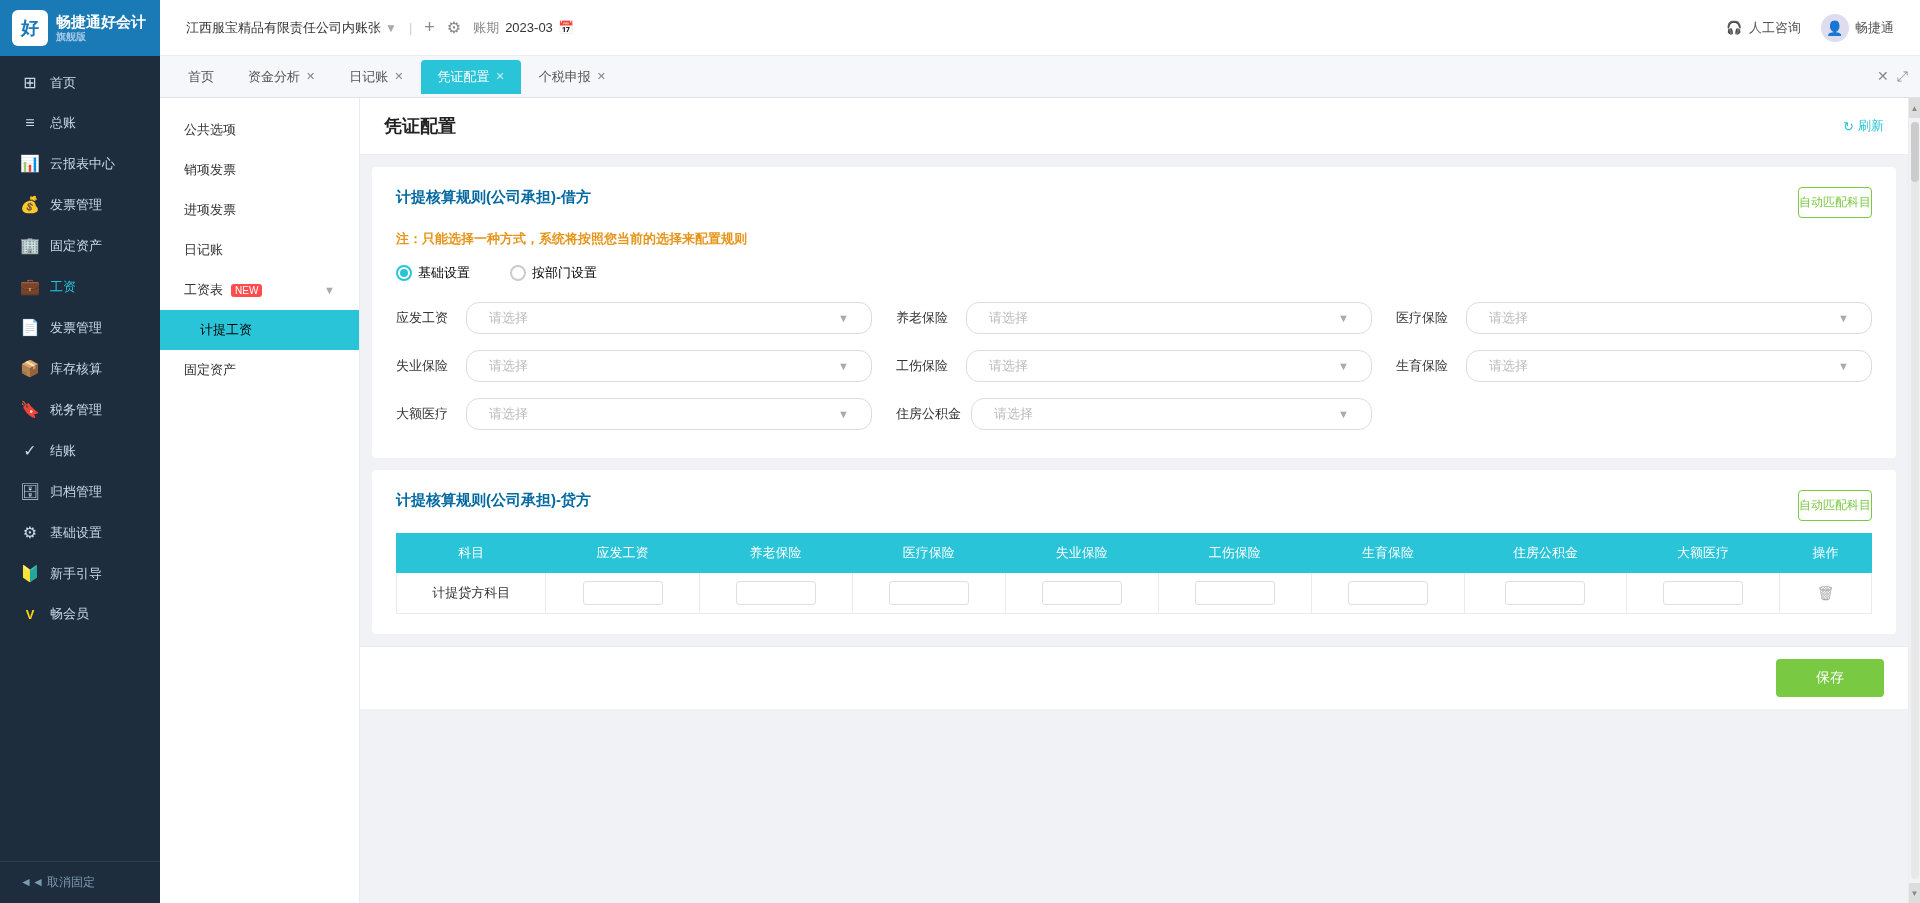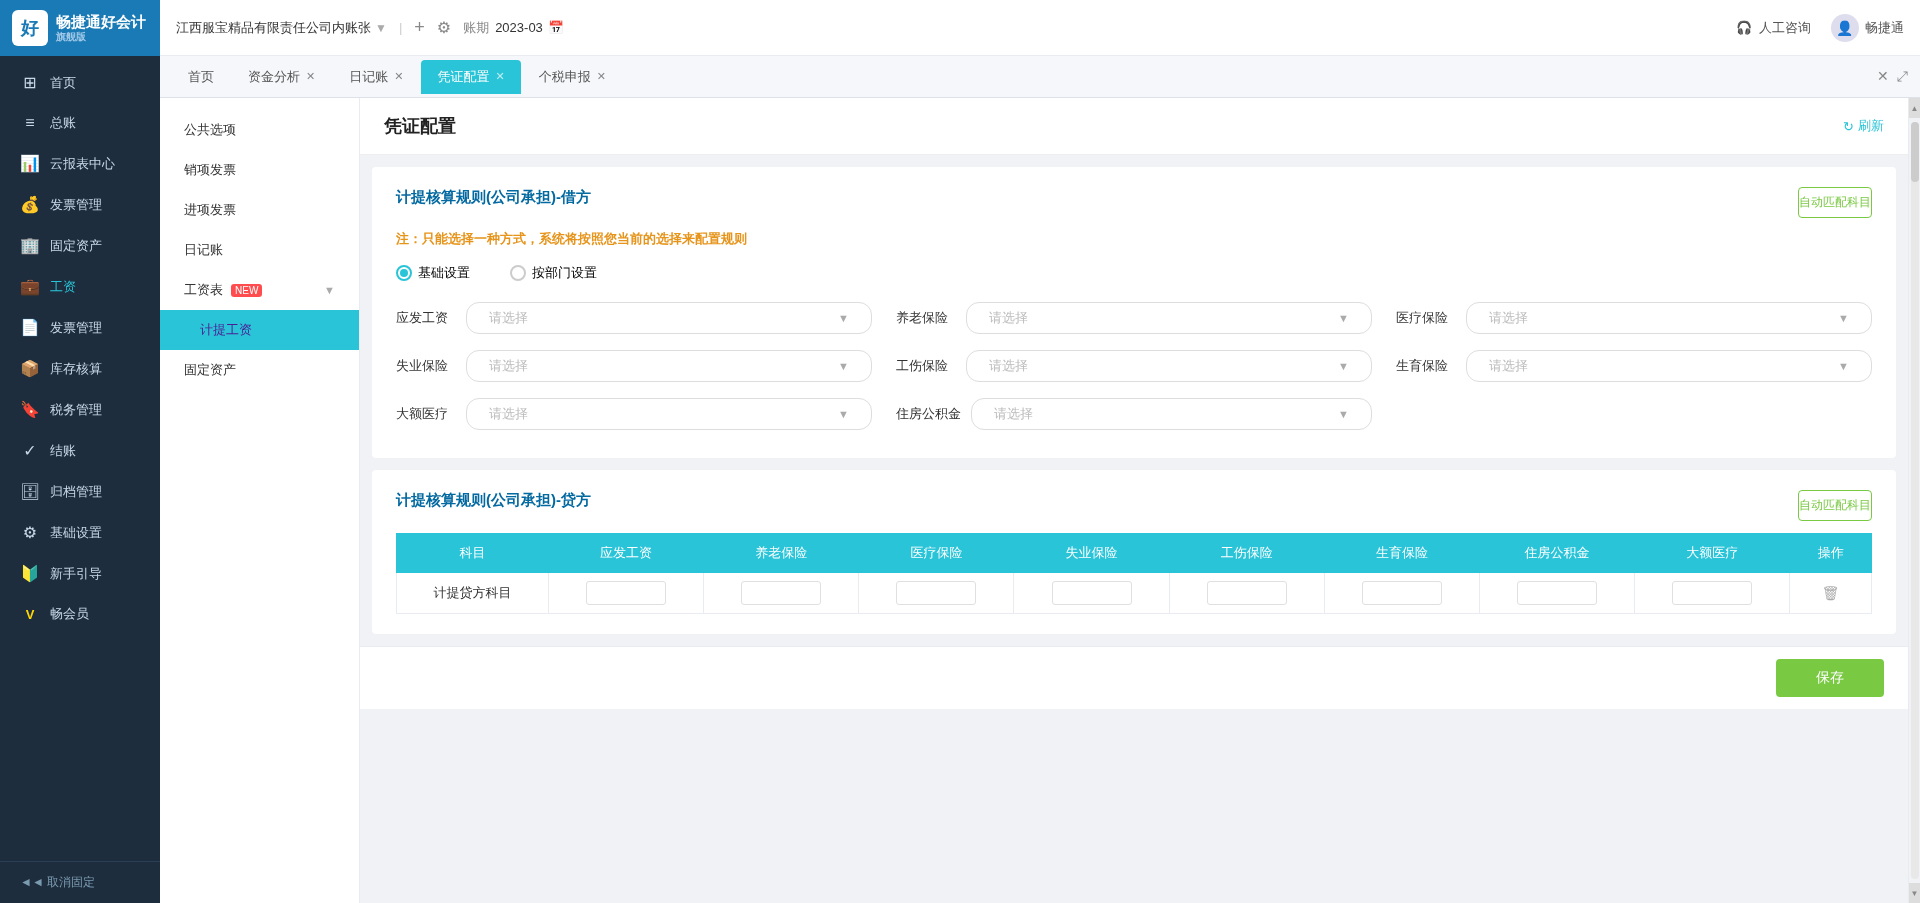--- a/index.html
+++ b/index.html
@@ -60,21 +60,21 @@
       background: #f0f2f5;
       overflow: hidden;
     }
 
     
     .topbar {
       background: white;
       height: 56px;
       display: flex;
       align-items: center;
-      padding: 0 16px;
+      padding: 0 26px;
       border-bottom: 1px solid #e8ecf0;
       gap: 12px;
       flex-shrink: 0;
     }
     .topbar-company {
       display: flex; align-items: center; gap: 4px;
       font-size: 13px; color: #333; cursor: pointer;
     }
     .topbar-sep { color: #ccc; }
     .topbar-add { color: #888; font-size: 18px; cursor: pointer; }
@@ -129,21 +129,21 @@
       overflow-y: auto;
     }
     .left-menu-item {
       padding: 11px 24px;
       font-size: 13px;
       color: #333;
       cursor: pointer;
       display: flex; align-items: center; justify-content: space-between;
     }
     .left-menu-item.active { background: #29c4d8; color: white; }
-    .left-menu-item.sub { padding-left: 40px; color: #4c1d95; }
+    .left-menu-item.sub { padding-left: 40px; color: #000000; }
     .new-badge {
       background: #ff4d4f; color: white; font-size: 10px;
       padding: 1px 4px; border-radius: 3px; margin-left: 4px;
     }
 
     
     .page-content {
       flex: 1;
       overflow-y: auto;
       padding: 0;
@@ -227,21 +227,21 @@
     .data-table th {
       background: #29c4d8;
       color: white;
       padding: 10px 12px;
       font-size: 13px;
       text-align: center;
       font-weight: normal;
       border: 1px solid #29c4d8;
     }
     .data-table td {
-      padding: 8px 8px;
+      padding: 8px 2px;
       border: 1px solid #e8ecf0;
       font-size: 13px;
       color: #333;
       text-align: center;
     }
     .data-table tr:nth-child(even) td { background: #fafafa; }
     .cell-input {
       border: 1px solid #e0e0e0;
       border-radius: 3px;
       padding: 4px 6px;

